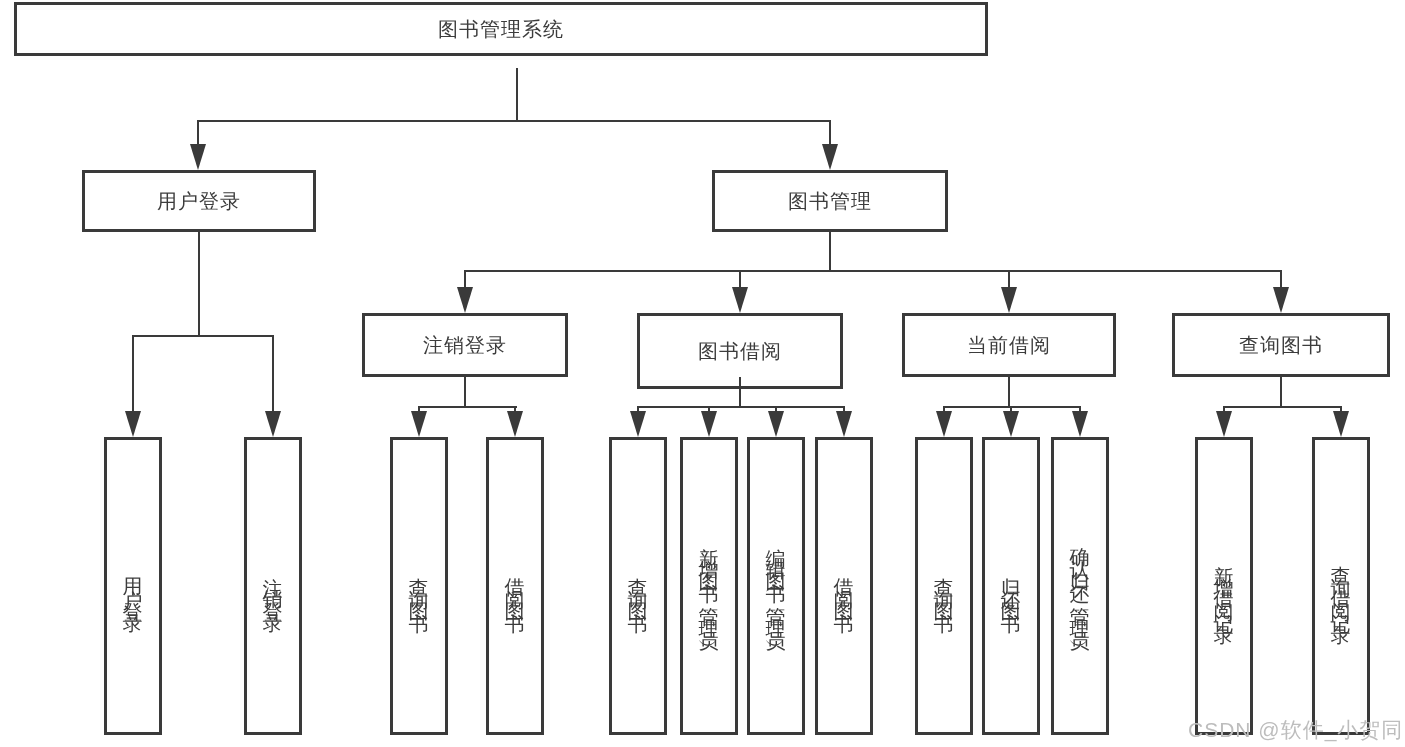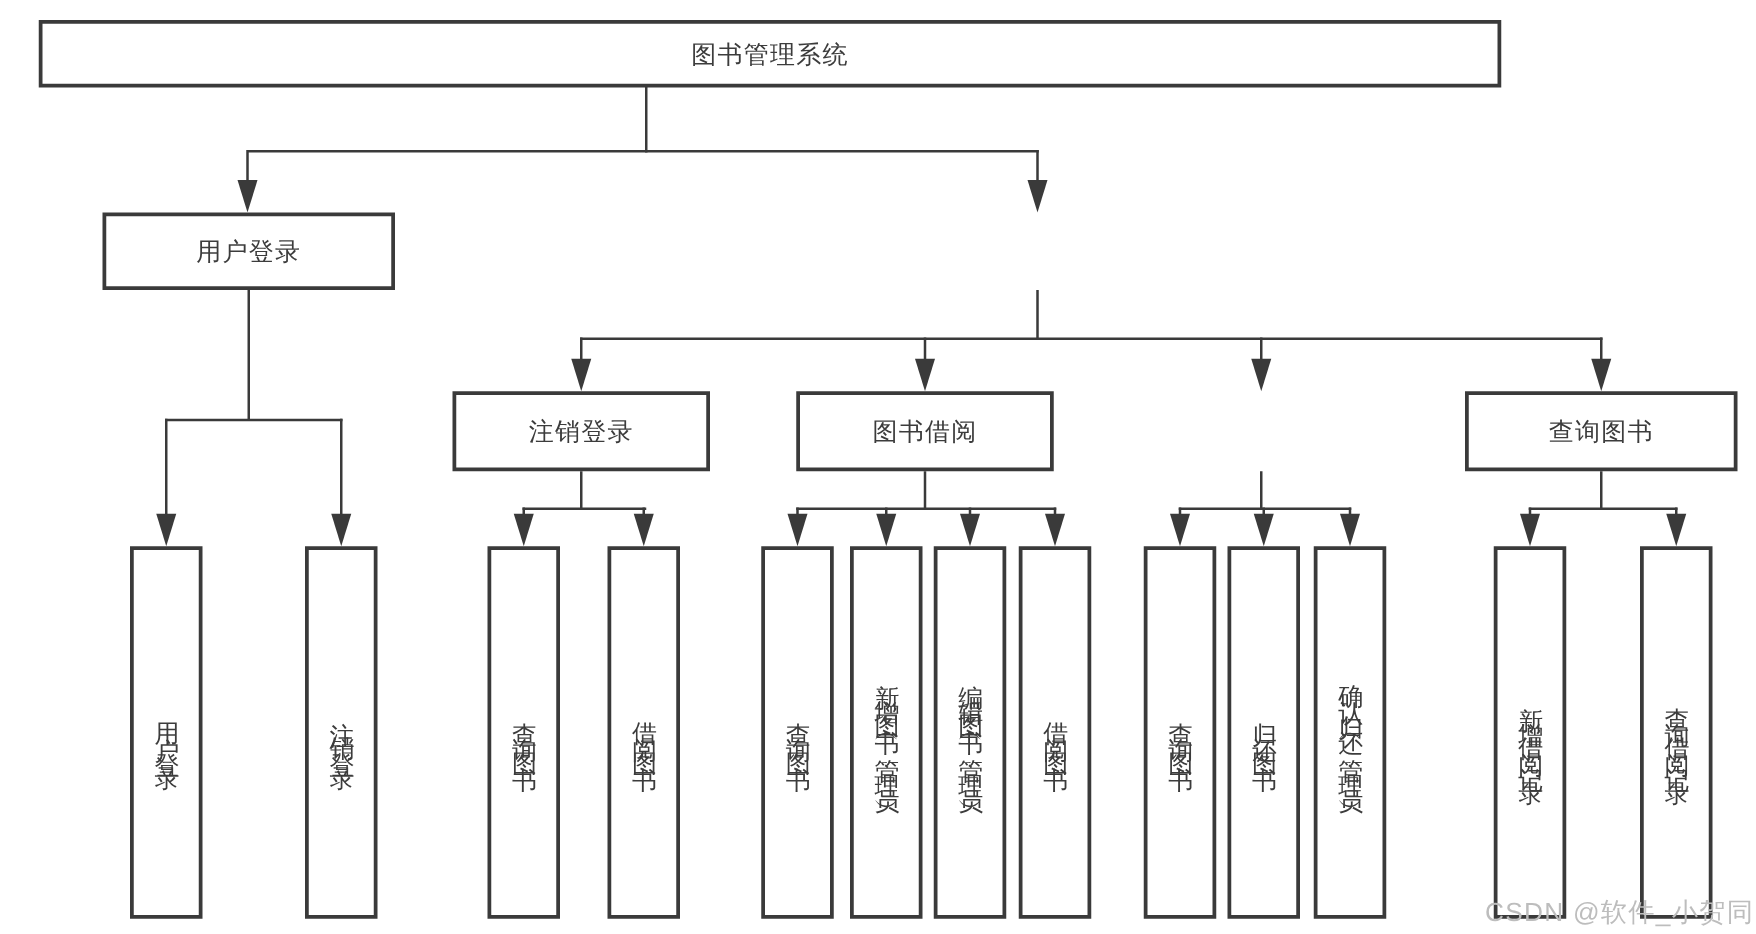--- a/index.html
+++ b/index.html
@@ -52,51 +52,53 @@
     color:var(--watermark);
     letter-spacing:1px;
     z-index:5;
   }
 </style>
 </head>
 <body>
 
 <div class="canvas">
 
-  <div class="box" style="left:14px;top:16px;width:1170px;height:54px;margin-left:17px;">图书管理系统</div>
+  <div class="box" style="left:14px;top:2px;width:974px;height:54px;">图书管理系统</div>
 
   <div class="vline" style="left:516px;top:68px;height:54px;"></div>
   <div class="hline" style="left:198px;top:120px;width:633px;"></div>
   <div class="vline" style="left:197px;top:120px;height:28px;"></div>
   <div class="arrow" style="left:190px;top:144px;"></div>
   <div class="vline" style="left:829px;top:120px;height:28px;"></div>
   <div class="arrow" style="left:822px;top:144px;"></div>
 
   <div class="box" style="left:82px;top:170px;width:234px;height:62px;">用户登录</div>
+  <div class="box" style="left:712px;top:170px;width:236px;height:62px;">图书管理</div>
 
   <div class="vline" style="left:198px;top:232px;height:104px;"></div>
   <div class="hline" style="left:132px;top:335px;width:142px;"></div>
   <div class="vline" style="left:132px;top:335px;height:80px;"></div>
   <div class="arrow" style="left:125px;top:411px;"></div>
   <div class="vline" style="left:272px;top:335px;height:80px;"></div>
   <div class="arrow" style="left:265px;top:411px;"></div>
 
   <div class="vline" style="left:829px;top:232px;height:40px;"></div>
   <div class="hline" style="left:464px;top:270px;width:818px;"></div>
   <div class="vline" style="left:464px;top:270px;height:22px;"></div>
   <div class="arrow" style="left:457px;top:287px;"></div>
   <div class="vline" style="left:739px;top:270px;height:22px;"></div>
   <div class="arrow" style="left:732px;top:287px;"></div>
   <div class="vline" style="left:1008px;top:270px;height:22px;"></div>
   <div class="arrow" style="left:1001px;top:287px;"></div>
   <div class="vline" style="left:1280px;top:270px;height:22px;"></div>
   <div class="arrow" style="left:1273px;top:287px;"></div>
 
   <div class="box" style="left:362px;top:313px;width:206px;height:64px;">注销登录</div>
-  <div class="box" style="left:637px;top:313px;width:206px;height:64px;">图书借阅</div>
+  <div class="box" style="left:637px;top:313px;width:206px;height:76px;">图书借阅</div>
+  <div class="box" style="left:902px;top:313px;width:214px;height:64px;">当前借阅</div>
   <div class="box" style="left:1172px;top:313px;width:218px;height:64px;">查询图书</div>
 
   <div class="vline" style="left:464px;top:377px;height:30px;"></div>
   <div class="hline" style="left:418px;top:406px;width:99px;"></div>
   <div class="vline" style="left:418px;top:406px;height:9px;"></div>
   <div class="arrow" style="left:411px;top:411px;"></div>
   <div class="vline" style="left:514px;top:406px;height:9px;"></div>
   <div class="arrow" style="left:507px;top:411px;"></div>
 
   <div class="vline" style="left:739px;top:377px;height:30px;"></div>

